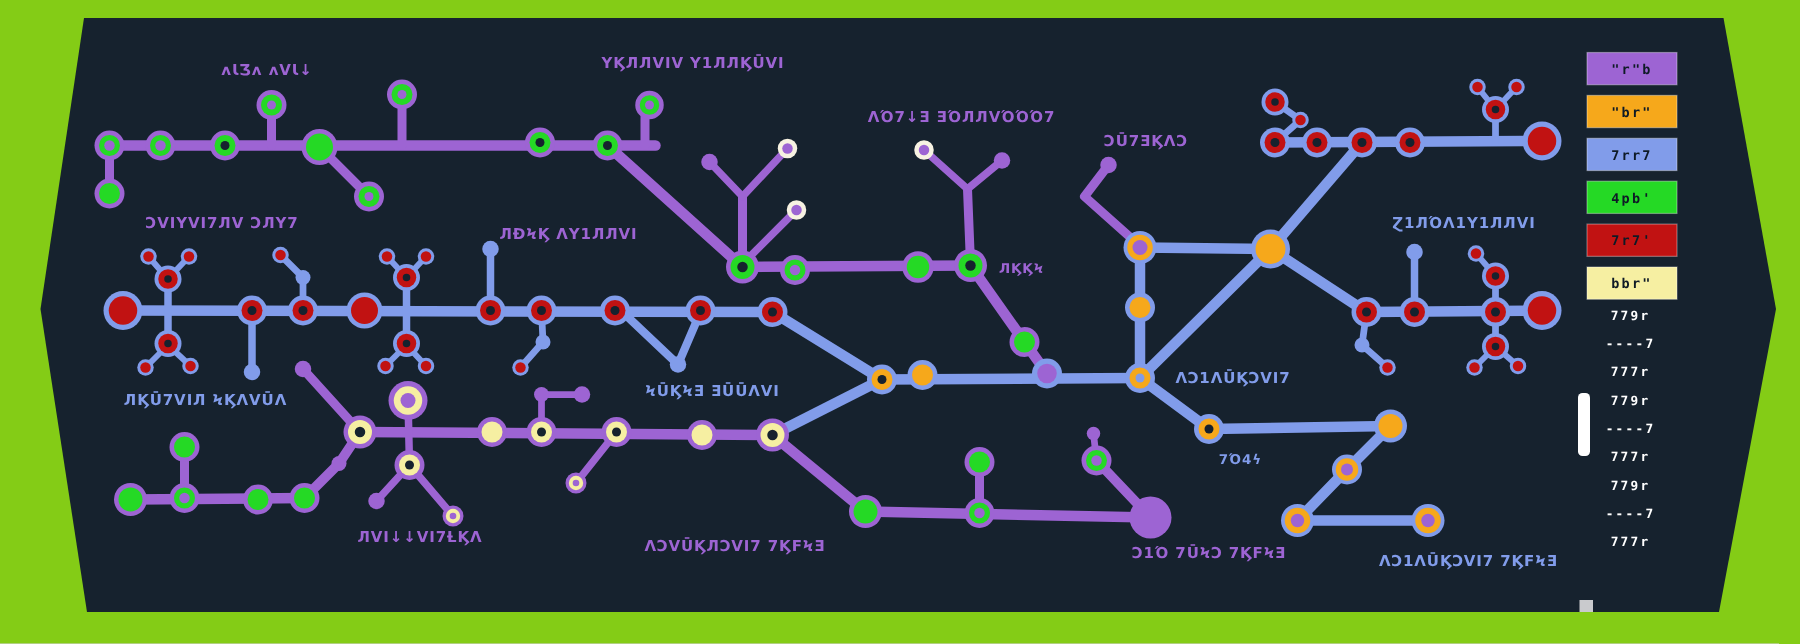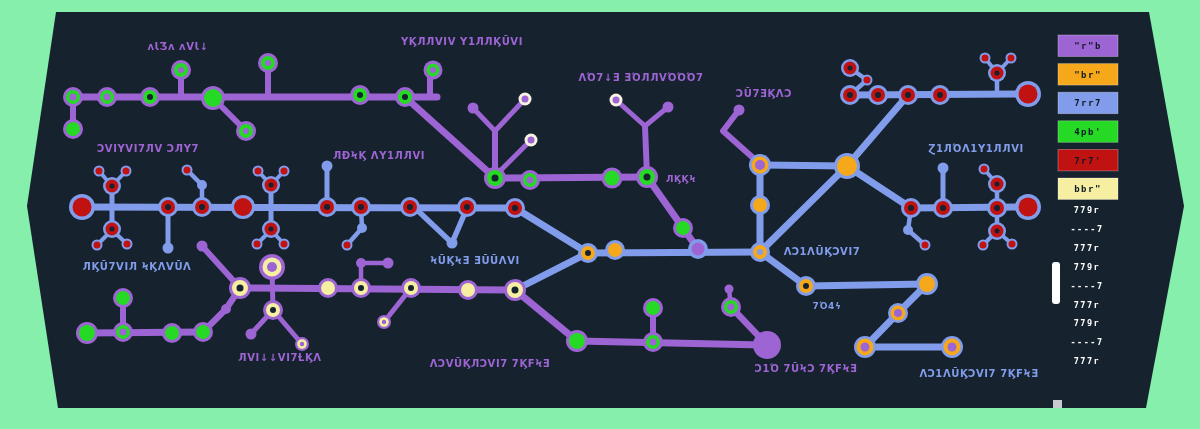--- a/index.html
+++ b/index.html
@@ -1,16 +1,16 @@
 <!DOCTYPE html>
 <html><head>
 <meta charset="utf-8">
 <style>
   html,body{margin:0;padding:0;background:#d3d3d5;}
-  .stage{position:relative;width:1200px;height:429px;background:#86efac;overflow:hidden;
+  .stage{position:relative;width:1200px;height:429px;background:#84cc16;overflow:hidden;
          font-family:"DejaVu Sans",sans-serif;}
   svg{display:block;}
   svg text{font-family:"DejaVu Sans",sans-serif;font-weight:bold;letter-spacing:0.6px;}
   svg text.pix{font-family:"DejaVu Sans Mono",monospace;letter-spacing:1.5px;}
 </style>
 </head>
 <body>
 
 <div class="stage">
   <svg id="map" width="1200" height="429" viewBox="0 0 1200 429">

